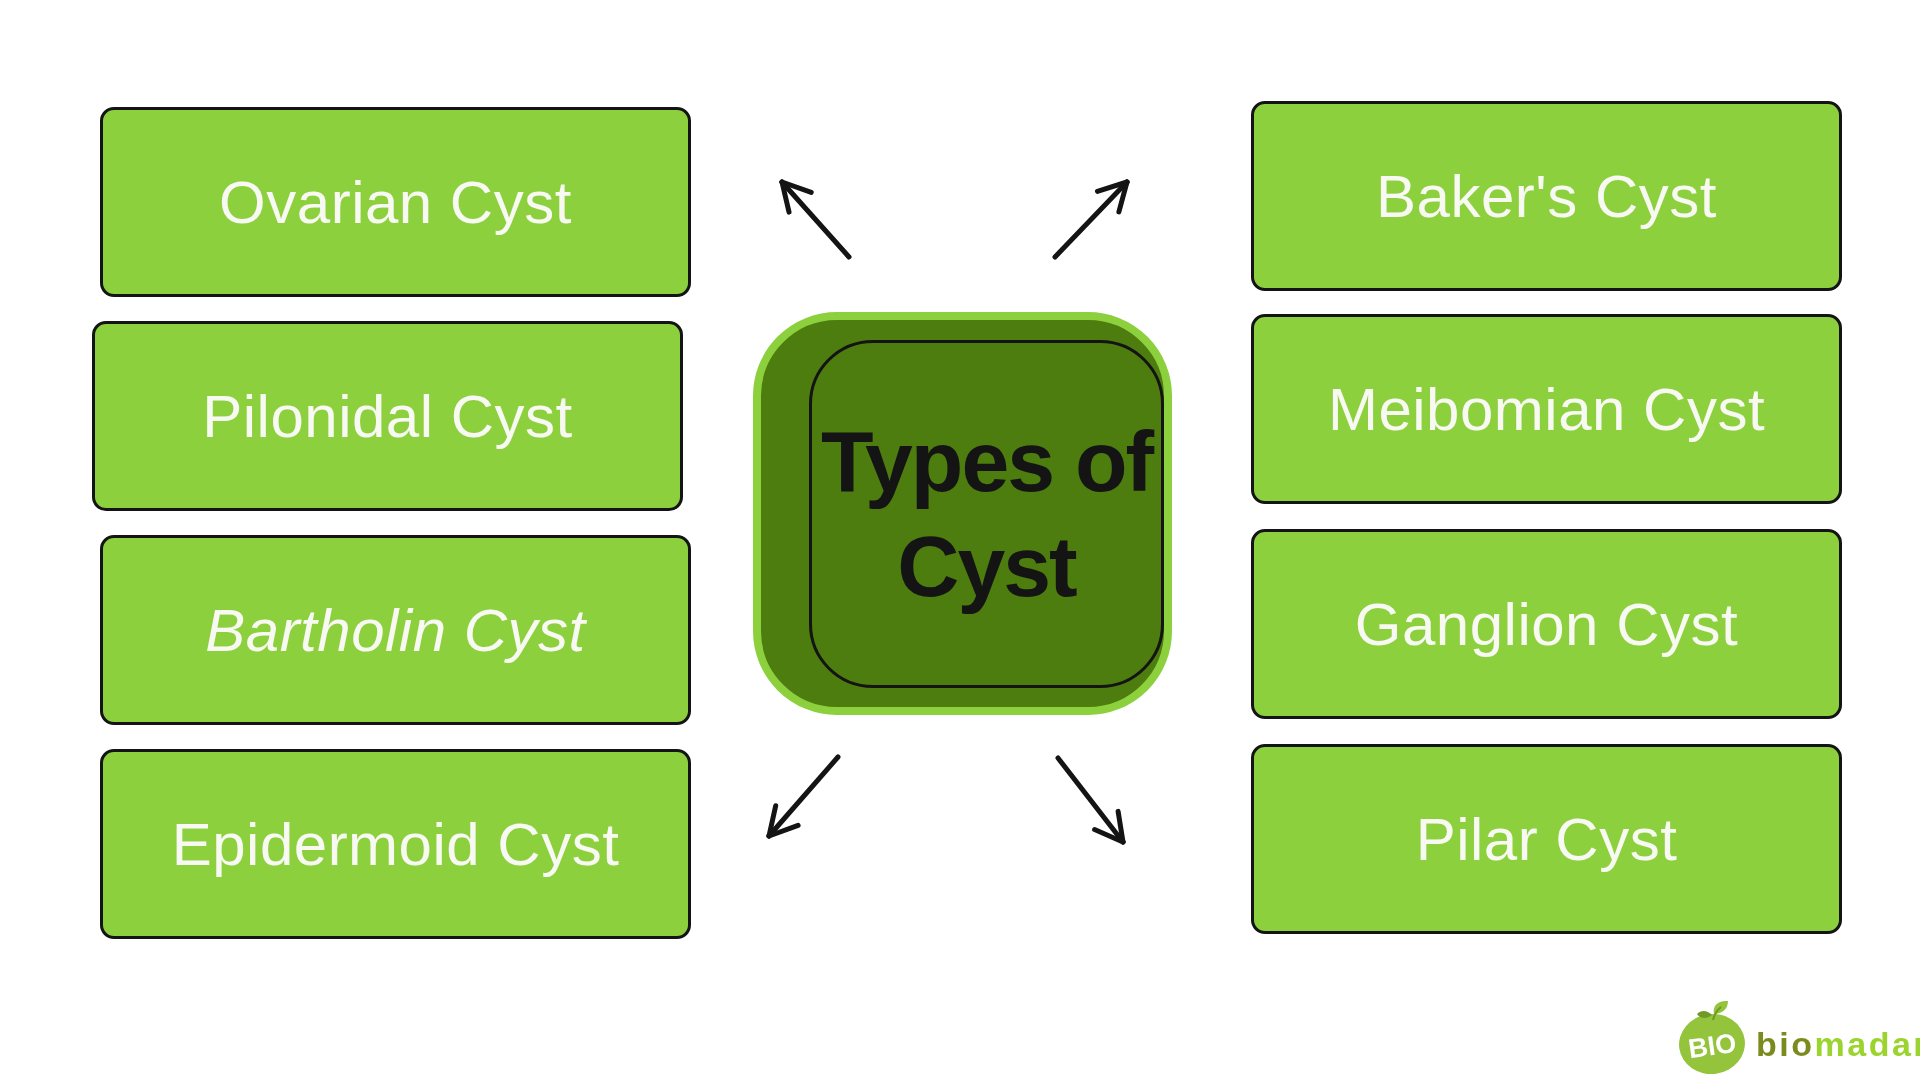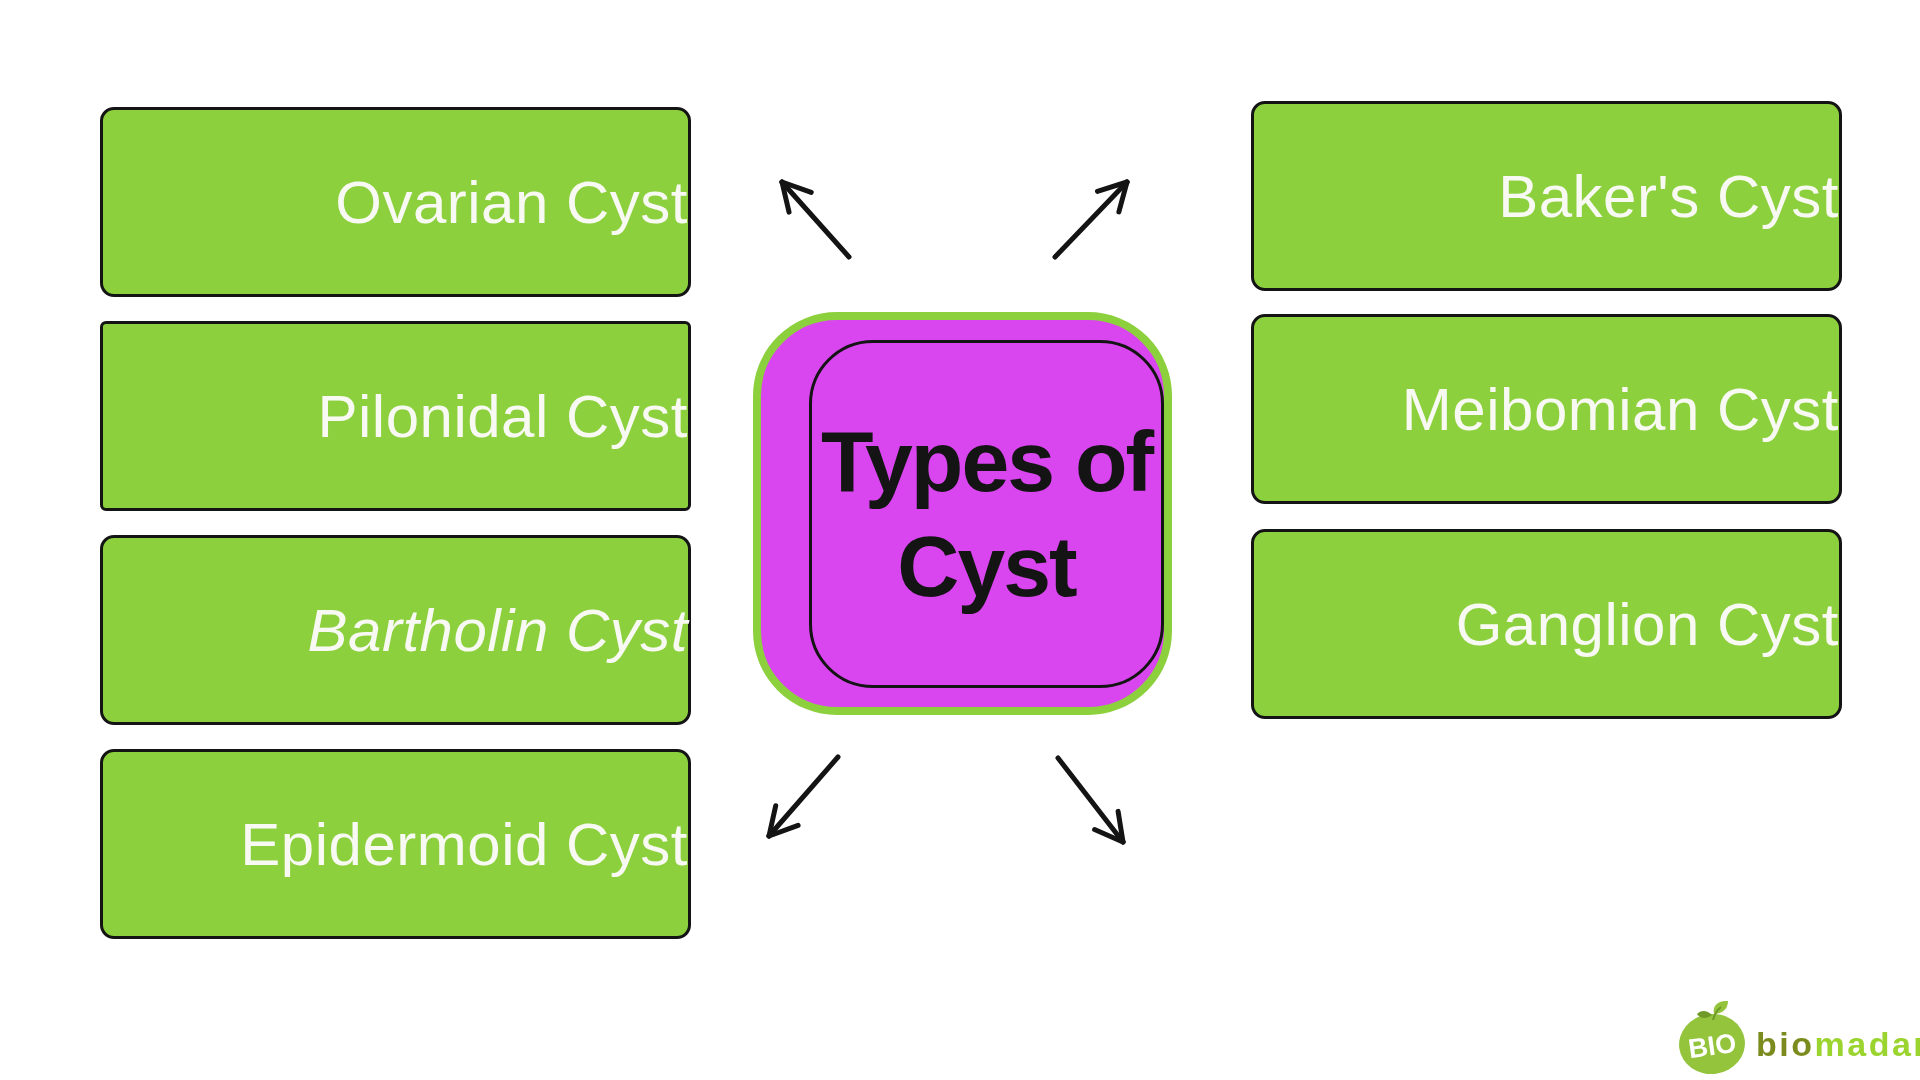--- a/index.html
+++ b/index.html
@@ -18,48 +18,48 @@
     overflow:hidden;
     font-family:"Liberation Sans", sans-serif;
   }
   .node-box{
     position:absolute;
     width:591px;height:190px;
     background:var(--green);
     border:3.5px solid var(--ink);
     border-radius:14px;
     box-sizing:border-box;
-    display:flex;align-items:center;justify-content:flex-end;
+    display:flex;align-items:center;justify-content:center;
   }
   .node-box span{
     color:var(--label);
     font-size:60px;
     font-weight:400;
     letter-spacing:.5px;
     white-space:nowrap;
   }
   
   .lb0{left:100px;top:107px;}
-  .lb1{left:100px;top:321px;border-radius:6px;}
+  .lb1{left:92px;top:321px;}
   .lb2{left:100px;top:535px;font-style:italic;}
   .lb3{left:100px;top:749px;}
   
   .rb0{left:1251px;top:101px;}
   .rb1{left:1251px;top:314px;}
   .rb2{left:1251px;top:529px;}
   .rb3{left:1251px;top:744px;}
 
   .center-outer{
     position:absolute;
     left:753px;top:312px;
     width:419px;height:403px;
     border:8px solid var(--green);
     border-radius:84px;
     box-sizing:border-box;
-    background:#d946ef;
+    background:#4d7c0f;
     display:flex;align-items:center;justify-content:center;padding-left:48px;
   }
   .center-inner{
     width:368px;height:348px;
     border:3.5px solid var(--ink);
     border-radius:64px;
     box-sizing:border-box;
     display:flex;align-items:center;justify-content:center;
   }
   .center-title{
@@ -111,20 +111,23 @@
 
   <div class="node-box rb0">
     <span>Baker's Cyst</span>
   </div>
   <div class="node-box rb1">
     <span>Meibomian Cyst</span>
   </div>
   <div class="node-box rb2">
     <span>Ganglion Cyst</span>
   </div>
+  <div class="node-box rb3">
+    <span>Pilar Cyst</span>
+  </div>
 
   <div class="center-outer">
     <div class="center-inner">
       <div class="center-title">
         <div>Types of</div>
         <div>Cyst</div>
       </div>
     </div>
   </div>
 

